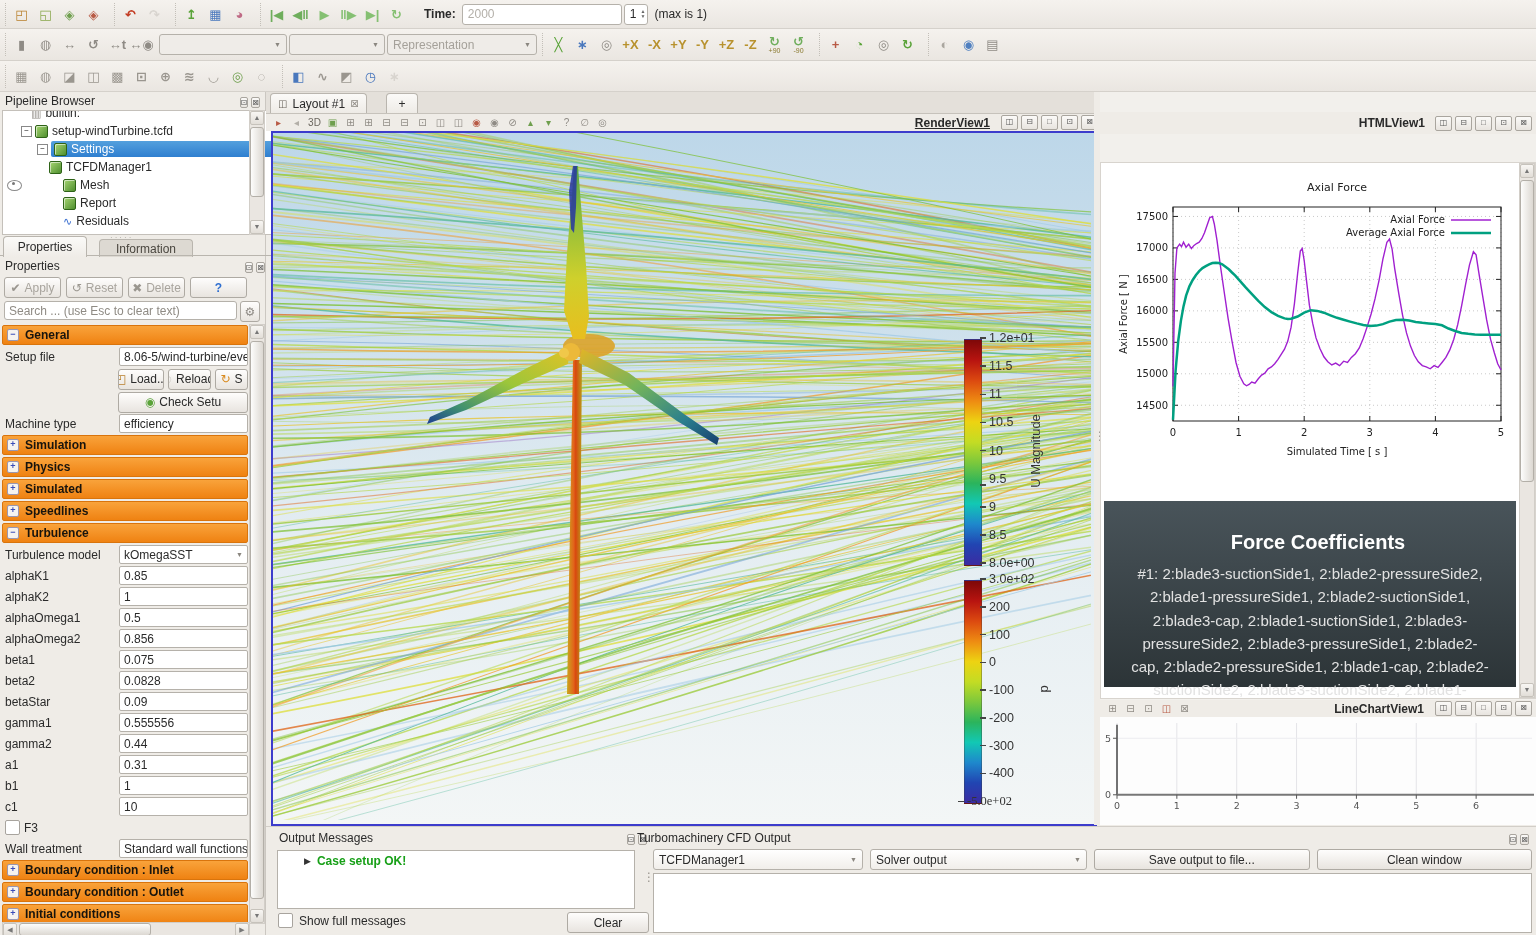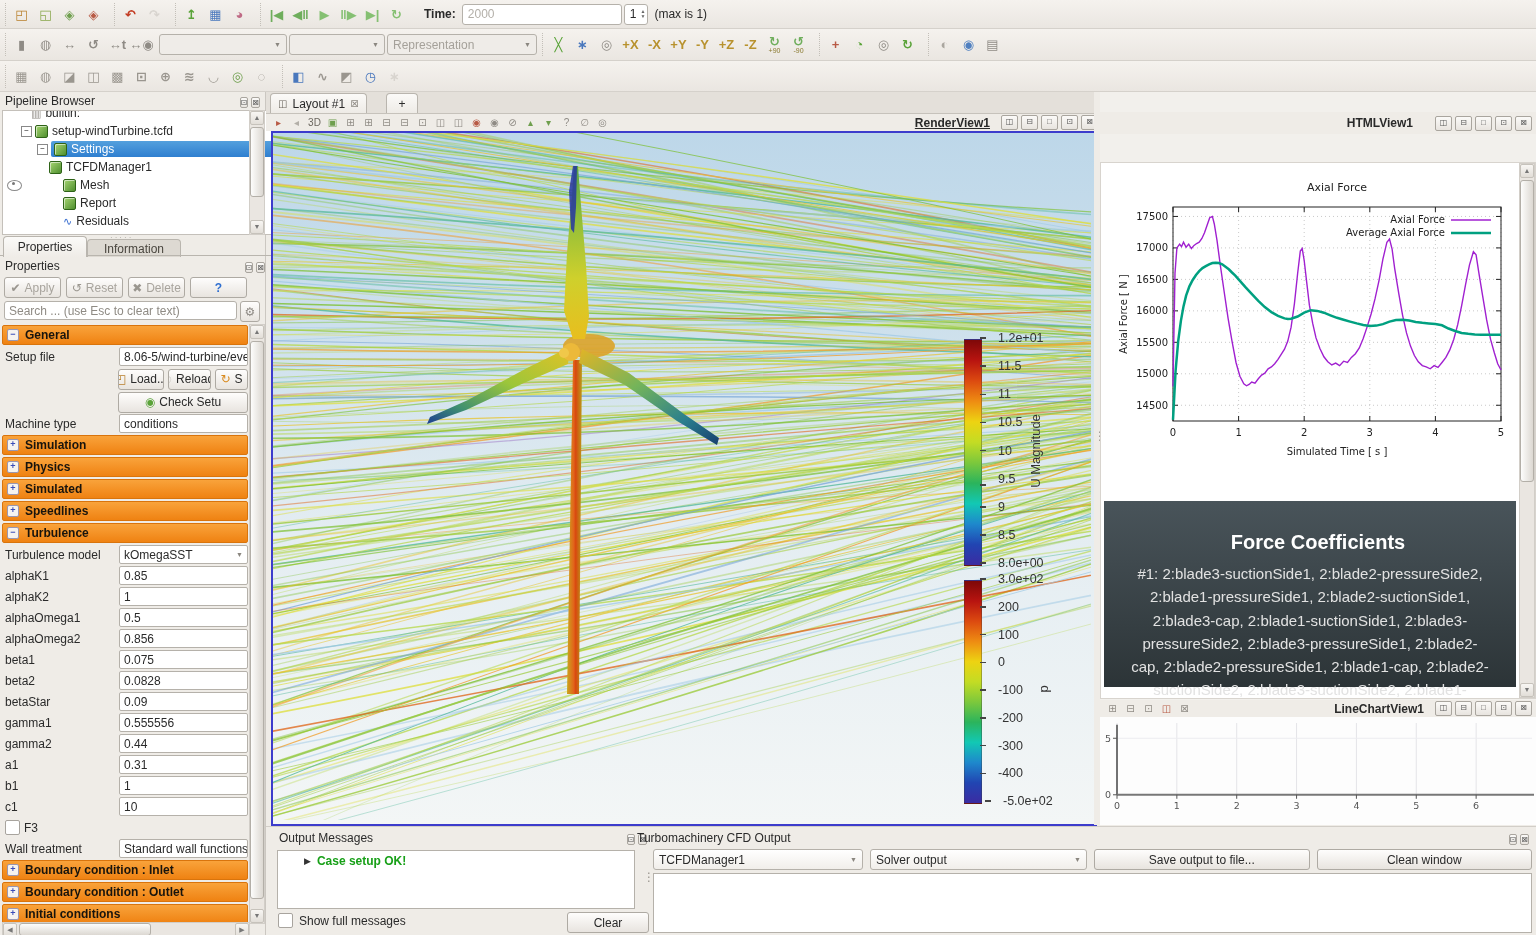--- a/index.html
+++ b/index.html
@@ -88,21 +88,21 @@
   #layoutbar{position:absolute;left:266px;top:92px;right:436px;height:21px;background:#e4e0da;border-bottom:1px solid #c6c2bb}
   .ltab{position:absolute;top:1px;height:19px;background:linear-gradient(#fbfaf8,#eeebe6);border:1px solid #b9b5ae;
         border-bottom:none;border-radius:4px 4px 0 0;display:flex;align-items:center;gap:5px;padding:0 7px}
   #viewbar{position:absolute;left:266px;top:114px;width:828px;height:17px;display:flex;align-items:center;
            background:#efece7;padding-left:4px}
   #viewbar .sp{flex:1}
   #rv-title{font-weight:bold;text-decoration:underline;margin-right:8px}
   #viewport{position:absolute;left:271px;top:131px;width:822px;height:691px;border:2px solid #3c3ccc;
             background:linear-gradient(180deg,#bdd7e9 0%,#cde0ec 28%,#e4edf2 58%,#f3f6f6 100%);overflow:hidden}
   .cbar{position:absolute;border:1px solid rgba(60,60,60,.35)}
-  .cbtick{position:absolute;display:flex;align-items:center;gap:12px;color:#333;font-size:12.5px;white-space:nowrap}
+  .cbtick{position:absolute;display:flex;align-items:center;gap:3px;color:#333;font-size:12.5px;white-space:nowrap}
   .cbtick .dash{width:6px;height:1.5px;background:#444}
   .cbtitle{position:absolute;color:#333;font-size:13px;transform:translate(-50%,-50%) rotate(-90deg);white-space:nowrap}
   
   #vsplit{position:absolute;left:1094px;top:92px;width:6px;bottom:110px;background:#efece7}
   #vsplit::after{content:"⋮";position:absolute;top:46%;left:0;color:#9a968f}
   
   #rightpanel{position:absolute;left:1100px;top:92px;width:436px;height:733px;background:#f2f0ec}
   #hv-hdr{position:absolute;left:0;right:0;top:20px;height:22px;display:flex;align-items:center;padding:0 4px;background:#efece7}
   #hv-hdr .sp{flex:1}
   #hv-toolrow{position:absolute;left:4px;top:44px;right:4px;height:24px;display:flex;align-items:center;gap:7px}
@@ -401,21 +401,21 @@
     <span style="flex: 1 1 0%; position: relative;">
       <span class="thumb" style="position: absolute; left: 0px; right: 0px; top: 2px; height: 68px;"></span>
     </span>
     <span class="sbtn">▼</span>
   </div>
 <div class="abs" style="left:110px;top:233px;color:#b3afa8;font-size:8px;letter-spacing:2px">·····</div>
 
 <div class="tab active" style="left:3px;width:82px">
   <span>Properties</span>
 </div>
-<div class="tab inactive" style="left:87px;width:92px">
+<div class="tab inactive" style="left:99px;width:92px">
   <span>Information</span>
 </div>
 <div id="tabline"></div>
 
 <div class="phdr abs" style="left:0;top:257px;width:260px">
   <span>Properties</span>
   <span class="sp"></span>
   <span id="prop-corner"><span class="wbtn">⊡</span><span class="wbtn">⊠</span></span>
 </div>
 <div id="prop-btns">
@@ -468,21 +468,21 @@
     </div>
     <div class="btnrow">
       <span class="btn" style="flex: 1 1 0%;">
         <span style="color: rgb(90, 163, 57);">◉</span>
         <span>Check Setu</span>
       </span>
     </div>
     <div class="prow">
       <span class="plabel">Machine type</span>
       <span class="pin">
-        <span>conditions</span>
+        <span>efficiency</span>
       </span>
     </div>
     <div class="sec">
       <span class="pm">+</span>
       <span>Simulation</span>
     </div>
     <div class="sec">
       <span class="pm">+</span>
       <span>Physics</span>
     </div>
@@ -1053,31 +1053,31 @@
       <span>-100</span>
     </div><div class="cbtick" style="left: 707px; top: 577.75px;">
       <span class="dash"></span>
       <span>-200</span>
     </div><div class="cbtick" style="left: 707px; top: 605.5px;">
       <span class="dash"></span>
       <span>-300</span>
     </div><div class="cbtick" style="left: 707px; top: 633.25px;">
       <span class="dash"></span>
       <span>-400</span>
-    </div><div class="cbtick" style="left: 712px; top: 661px;">
+    </div><div class="cbtick" style="left: 685px; top: 661px; font-family: Liberation Serif, serif;">
       <span class="dash"></span>
       <span>-5.0e+02</span>
     </div><div class="cbtitle" style="left: 770px; top: 556px;">p</div></div>
 
 <div id="vsplit"></div>
 
 <div id="rightpanel">
   <div id="hv-hdr">
     <span class="sp"></span>
-    <span style="font-weight:bold;margin-right:19px">HTMLView1</span>
+    <span style="font-weight:bold;margin-right:7px">HTMLView1</span>
     <span id="hv-wbtns" style="display:flex">
         <span class="wbtn">◫</span>
         <span class="wbtn">⊟</span>
         <span class="wbtn">□</span>
         <span class="wbtn">⊡</span>
         <span class="wbtn">⊠</span>
       </span>
   </div>
   <div id="hv-content">
     <svg id="gp" width="402" height="292" style="position:absolute;left:12px;top:12px">

